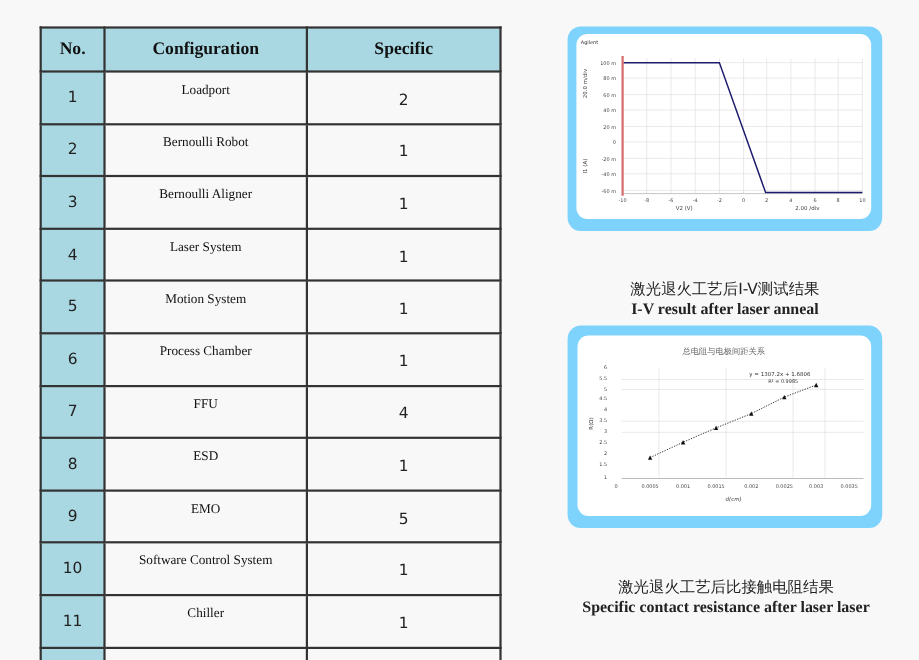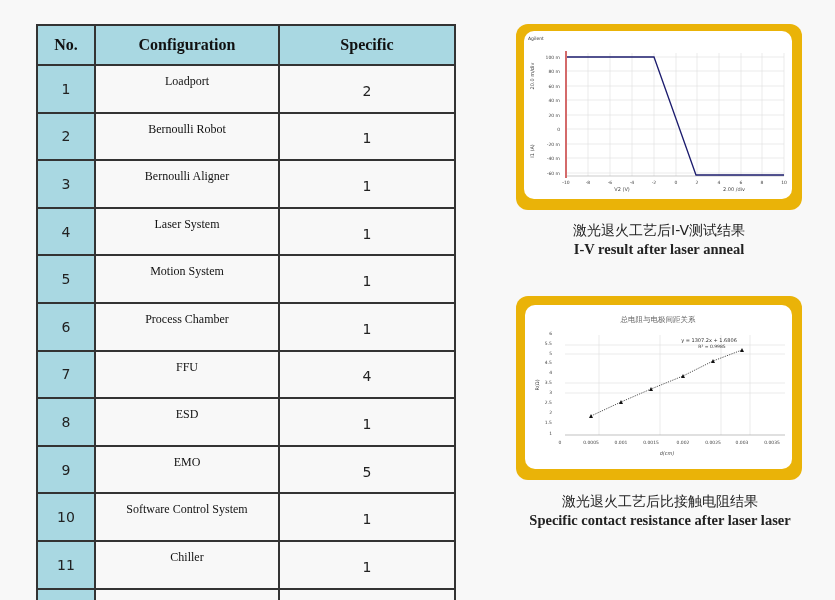--- a/index.html
+++ b/index.html
@@ -4,24 +4,24 @@
 <style>
   html,body{margin:0;padding:0;}
   body{width:835px;height:600px;background:#f8f8f8;position:relative;overflow:hidden;font-family:"Liberation Serif",serif;}
   table.cfg{position:absolute;left:36px;top:24px;border-collapse:collapse;width:420px;}
   table.cfg td, table.cfg th{border:2px solid #333;text-align:center;padding:0;}
   table.cfg th{background:#a9d8e2;height:38px;font-weight:bold;font-size:16px;color:#111;font-family:"Liberation Serif",serif;}
   table.cfg td{height:37.6px;background:#f8f8f8;}
   td.no{background:#a9d8e2 !important;width:56px;font-family:"DejaVu Sans",sans-serif;font-size:14px;color:#222;}
   td.cfgname{width:182px;font-size:12px;color:#111;vertical-align:top;padding-top:8px !important;}
   td.qty{font-family:"DejaVu Sans",sans-serif;font-size:14px;color:#222;padding-top:4px !important;}
-  .card{position:absolute;background:#eab308;border-radius:12px;}
+  .card{position:absolute;background:#7dd3fc;border-radius:12px;}
   .card .inner{position:absolute;background:#fff;border-radius:10px;}
   .cap{position:absolute;text-align:center;color:#222;}
-  .cap .zh{font-family:"DejaVu Sans",sans-serif;font-size:14px;}
+  .cap .zh{font-family:"DejaVu Sans",sans-serif;font-size:14px;margin-top:32px;}
   .cap .en{font-family:"Liberation Serif",serif;font-size:14.5px;margin-top:1px;font-weight:bold;}
   svg text{font-family:"DejaVu Sans",sans-serif;}
 </style>
 </head>
 <body>
 
 <table class="cfg">
   <thead>
     <tr>
       <th>No.</th>

